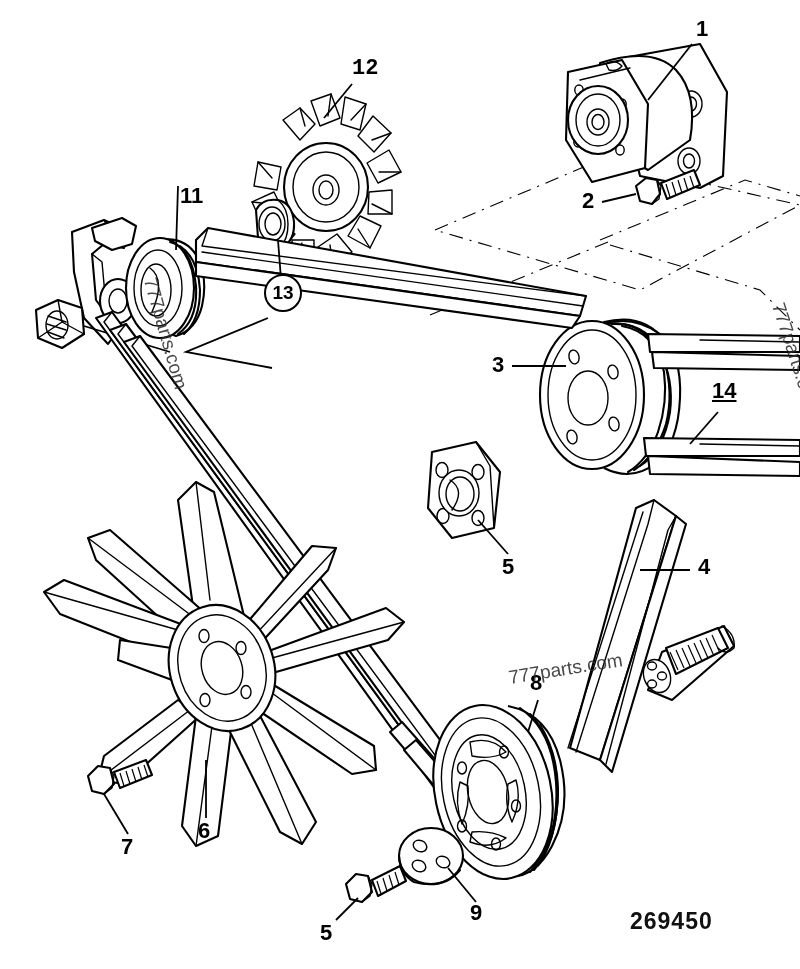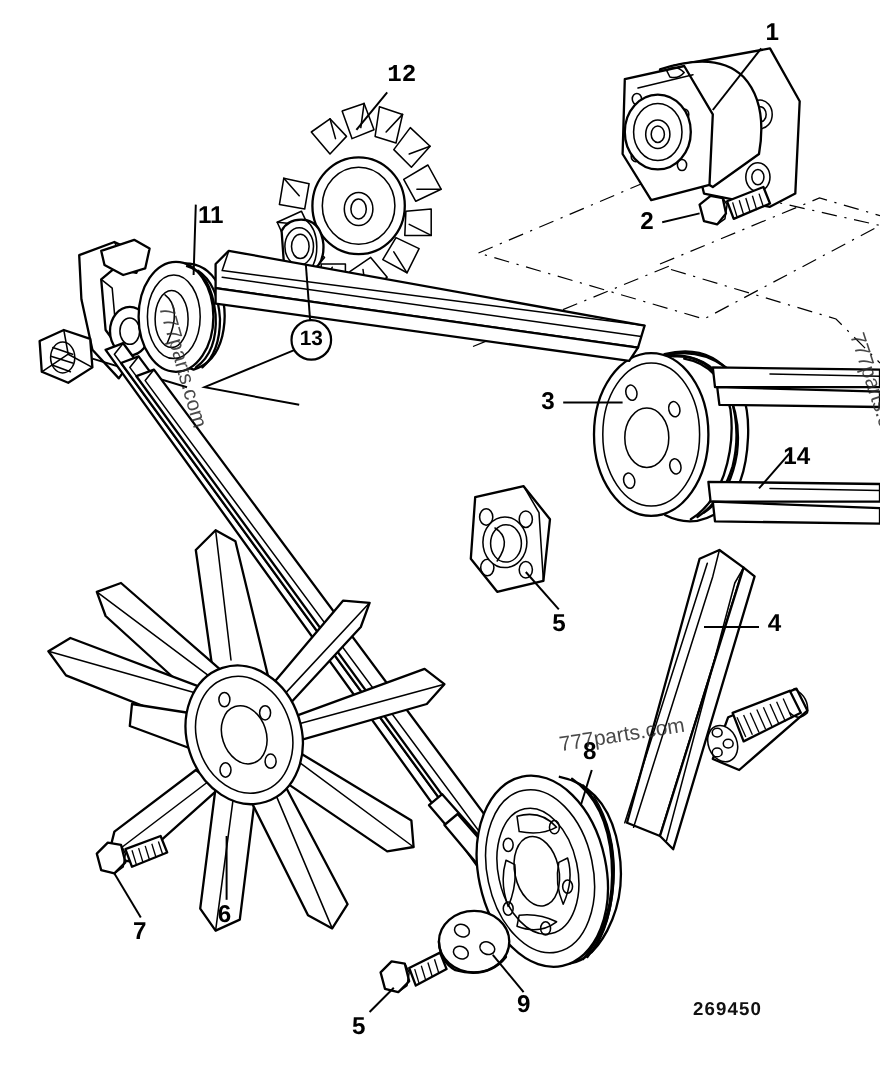--- a/index.html
+++ b/index.html
@@ -12,21 +12,21 @@
     letter-spacing:0px;white-space:nowrap;
   }
   .callout-circled{
     position:absolute;width:34px;height:34px;border:2.5px solid #000;border-radius:50%;
     display:flex;align-items:center;justify-content:center;
     font-family:"Liberation Sans",sans-serif;font-weight:bold;font-size:19px;color:#000;
     background:#fff;
   }
   .partnum{
     position:absolute;font-family:"Liberation Sans",sans-serif;font-weight:bold;
-    font-size:17px;letter-spacing:1px;color:#111;
+    font-size:23px;letter-spacing:1px;color:#111;
   }
   .wm{
     position:absolute;font-family:"Liberation Sans",sans-serif;color:#2a2a2a;
     font-size:19px;white-space:nowrap;opacity:.85;font-weight:500;
   }
   .wm-rot{transform-origin:left top;}
 </style>
 </head>
 <body>
 
@@ -372,22 +372,22 @@
   <div class="callout-num" style="left:492px;top:354px;">3</div>
   <div class="callout-num" style="left:698px;top:556px;">4</div>
   <div class="callout-num" style="left:502px;top:556px;">5</div>
   <div class="callout-num" style="left:198px;top:820px;">6</div>
   <div class="callout-num" style="left:121px;top:836px;">7</div>
   <div class="callout-num" style="left:530px;top:672px;">8</div>
   <div class="callout-num" style="left:470px;top:902px;">9</div>
   <div class="callout-num" style="left:320px;top:922px;">5</div>
   <div class="callout-num" style="left:180px;top:160px;margin-top:25px;">11</div>
   <div class="callout-num" style="left:352px;top:58px;font-family:Liberation Mono, monospace;">12</div>
-  <div class="callout-circled" style="left:264px;top:290px;">13</div>
-  <div class="callout-num" style="left:712px;top:404px;">14</div>
+  <div class="callout-circled" style="left:264px;top:274px;">13</div>
+  <div class="callout-num" style="left:712px;top:380px;text-decoration:underline;">14</div>
 
   <div class="wm wm-rot" style="left:160px;top:275px;transform:rotate(74deg);">777parts.com</div>
   <div class="wm" style="left:508px;top:658px;transform:rotate(-9deg);">777parts.com</div>
   <div class="wm wm-rot" style="left:788px;top:300px;transform:rotate(72deg);">777parts.com</div>
 
   <div class="partnum" style="left:630px;top:908px;">269450</div>
 
 </div>
 
 </body></html>

